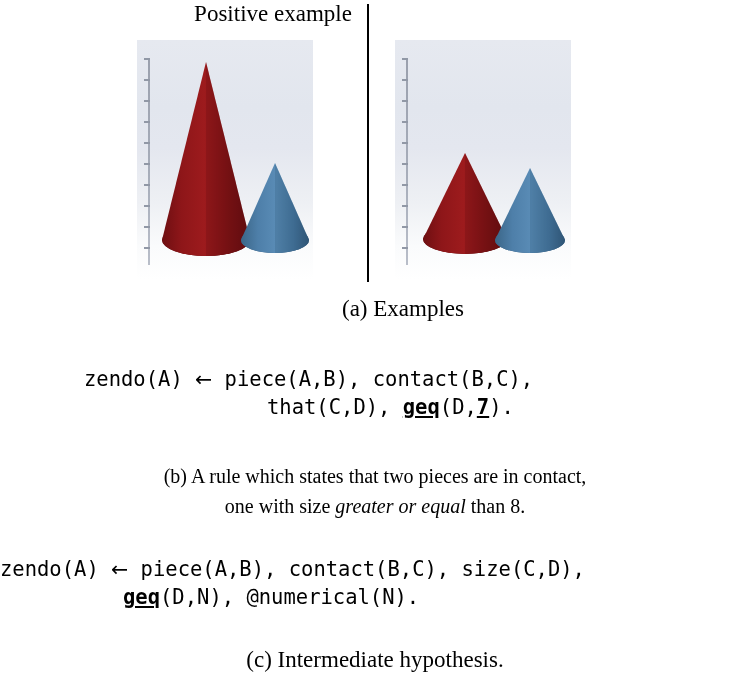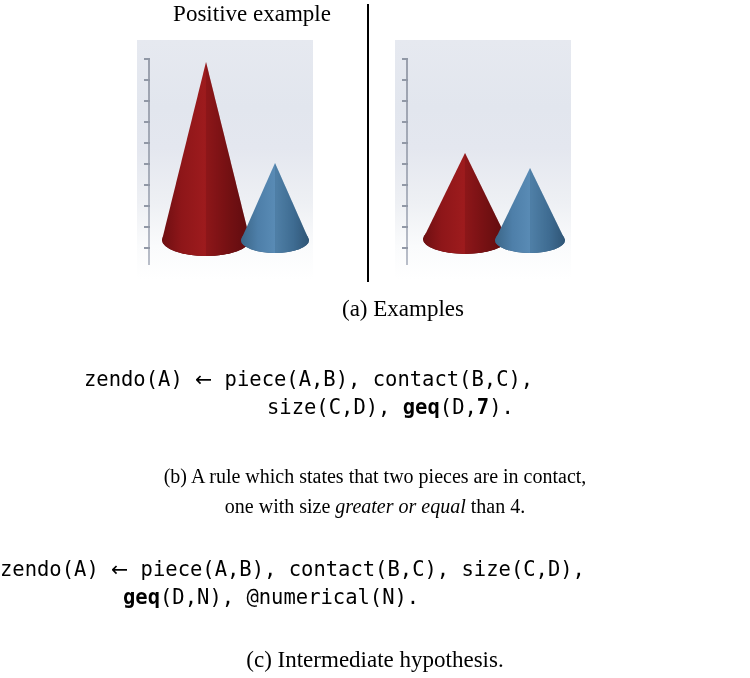--- a/index.html
+++ b/index.html
@@ -34,21 +34,21 @@
   }
   .panel-heading {
     position: absolute;
     top: 0px;
     font-size: 23px;
     line-height: 28px;
     font-family: "Liberation Serif", "DejaVu Serif", serif;
     white-space: nowrap;
     text-align: center;
   }
-  #heading-positive { left: 142px; width: 220px; }
+  #heading-positive { left: 163px; width: 220px; }
   #heading-negative { left: 382px; width: 245px; text-align: left; }
 
   
   #panel-divider {
     position: absolute;
     left: 367px;
     top: 4px;
     width: 2px;
     height: 278px;
     background: #000000;
@@ -121,21 +121,21 @@
   }
   .code-line {
     position: absolute;
     font-family: "DejaVu Sans Mono", "Liberation Mono", monospace;
     font-size: 20.5px;
     line-height: 28px;
     letter-spacing: 0px;
     white-space: pre;
     color: #000;
   }
-  .code-line b { font-weight: 700; }
+  .code-line b { font-weight: 700; text-decoration: underline; }
   .arrow {
     font-family: "DejaVu Sans", sans-serif;
     font-size: 20.5px;
   }
   #rule-b-line1 { left: 84px; top: 0px; }
   #rule-b-line2 { left: 267px; top: 28px; }
 
   #caption-b {
     position: absolute;
     left: 0;
@@ -278,26 +278,26 @@
       <path d="M39 0 L74 72 A35 13 0 0 1 39 85 Z" fill="#2F5879" opacity="0.26"></path>
     </svg>
   </div>
 
   <div class="subcaption" id="caption-a">(a) Examples</div>
 </div>
 
 <div id="rule-b-figure">
   <div class="code-line" id="rule-b-line1"><span>zendo(A) </span><span class="arrow">←</span><span> piece(A,B), contact(B,C),</span></div>
 
-  <div class="code-line" id="rule-b-line2"><span>size(C,D), </span><b>geq</b><span>(D,</span><b>7</b><span>).</span></div>
+  <div class="code-line" id="rule-b-line2"><span>that(C,D), </span><b>geq</b><span>(D,</span><b>7</b><span>).</span></div>
 </div>
 
 <div id="caption-b">
   <span class="line">(b) A rule which states that two pieces are in contact,</span>
-  <span class="line"><span>one with size </span><i>greater or equal</i><span> than 4.</span></span>
+  <span class="line"><span>one with size </span><i>greater or equal</i><span> than 8.</span></span>
 </div>
 
 <div id="rule-c-figure">
   <div class="code-line" id="rule-c-line2"><b>geq</b><span>(D,N), @numerical(N).</span></div>
 
   <div class="code-line" id="rule-c-line1"><span>zendo(A) </span><span class="arrow">←</span><span> piece(A,B), contact(B,C), size(C,D),</span></div>
 </div>
 
 <div class="subcaption" id="caption-c">(c) Intermediate hypothesis.</div>
 

